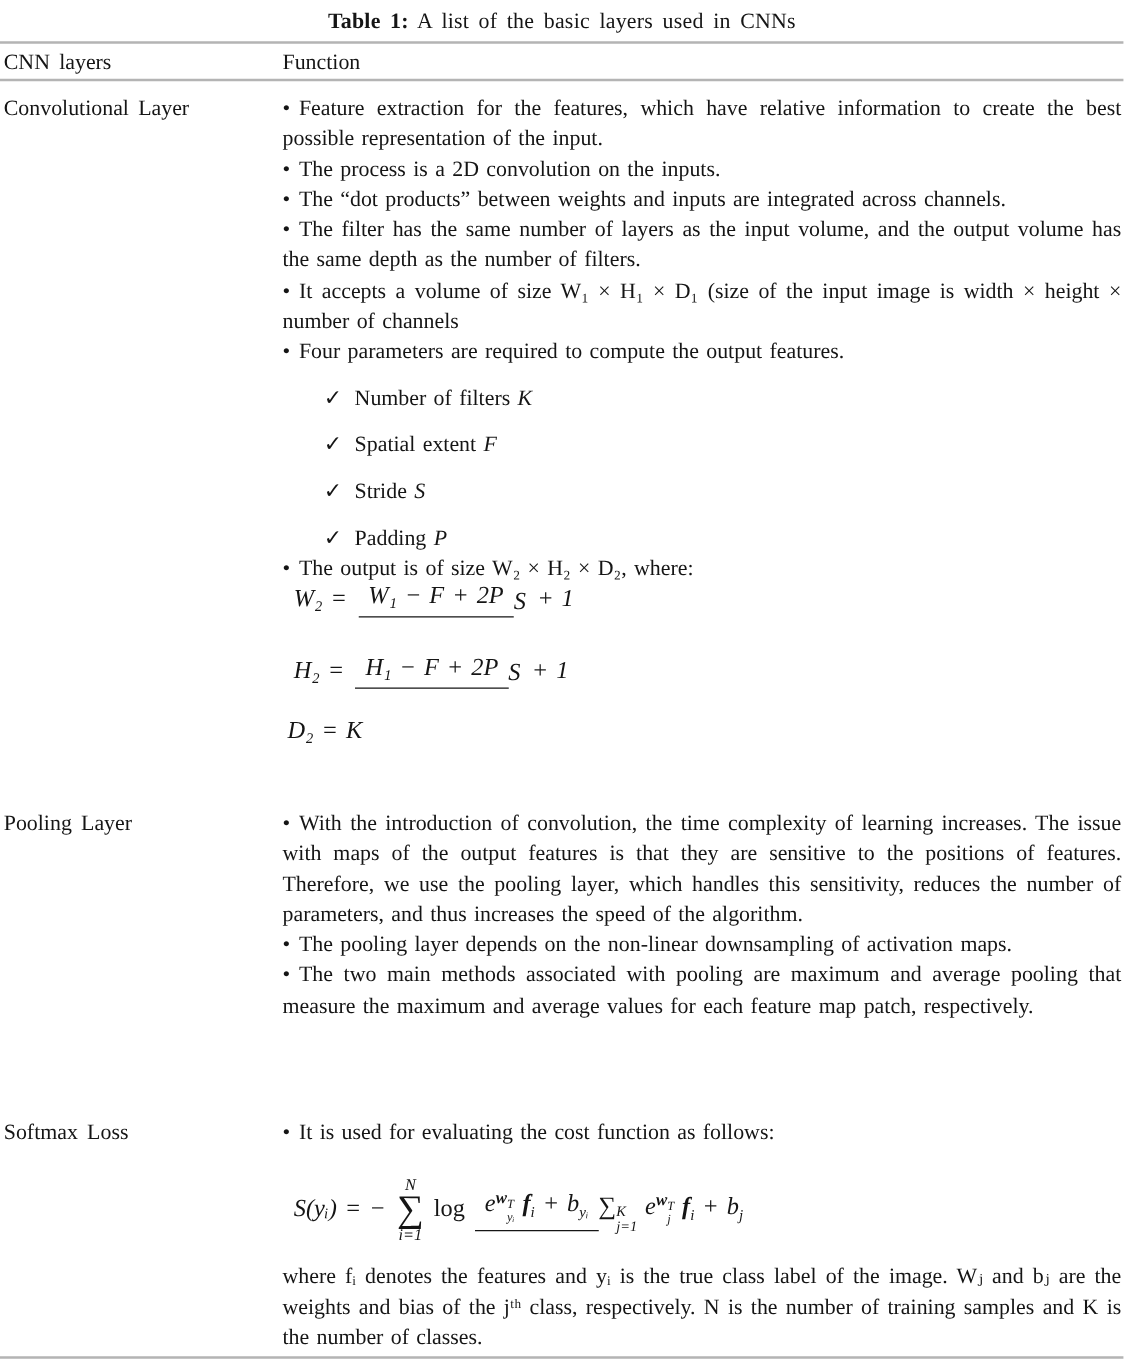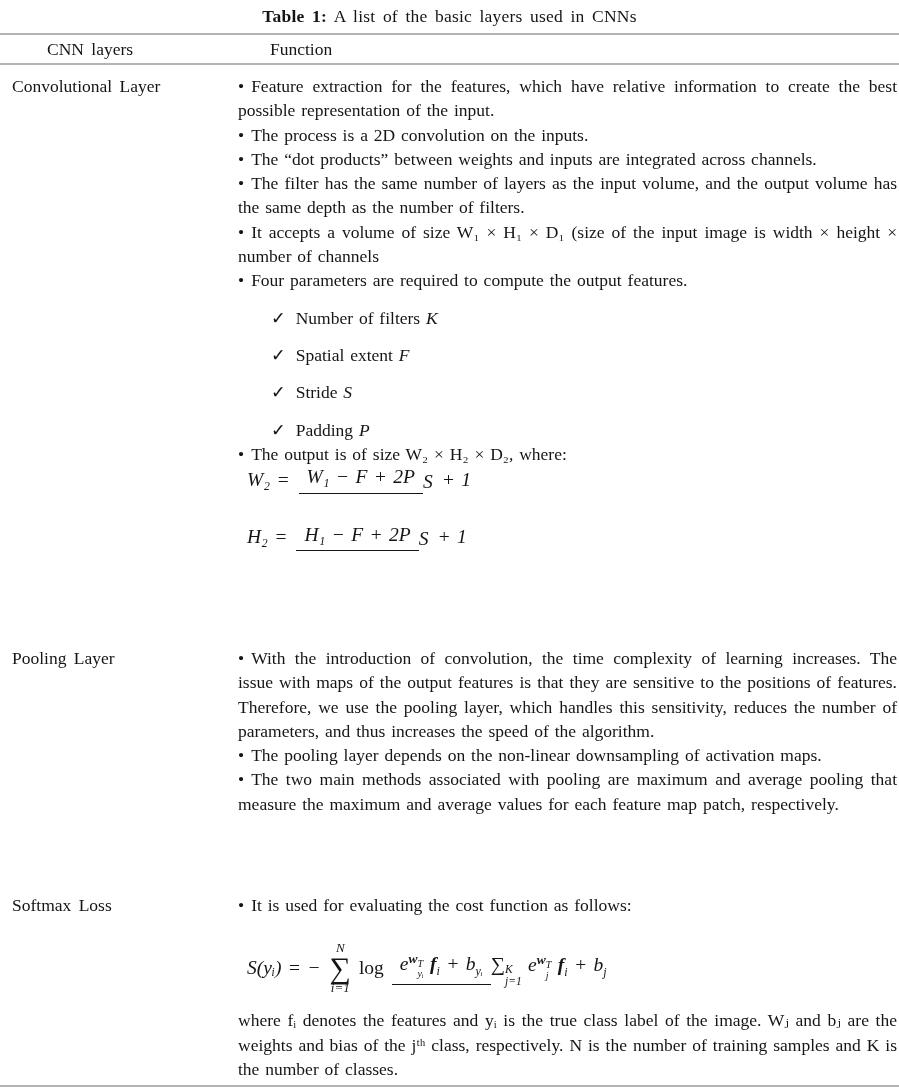--- a/index.html
+++ b/index.html
@@ -27,30 +27,30 @@
   .caption b { font-weight: bold; }
   .rule {
     height: 2px;
     background: #b4b4b4;
     width: 899px;
   }
   .grid {
     display: grid;
     grid-template-columns: 226px 1fr;
   }
-  .header-row { height: 28px; align-items: center; margin-left: 44px; }
+  .header-row { height: 28px; align-items: center; }
   .cell-left {
     padding-left: 3px;
     word-spacing: 3px;
   }
   .cell-right {
     padding-right: 2px;
     word-spacing: 1.5px;
   }
-  .body-row .cell-left, .body-row .cell-right { padding-top: 9px; padding-left: 12px; }
+  .body-row .cell-left, .body-row .cell-right { padding-top: 9px; }
   .row-conv  { min-height: 572px; }
   .row-pool  { min-height: 247px; }
   .row-soft  { min-height: 196px; }
   p { margin: 0; }
   .just { text-align: justify; }
   .marker { margin-right: 7px; }
   .check-row { padding-left: 33px; margin-top: 13px; }
   .check-mark { margin-right: 10px; }
   .var { font-style: italic; }
   
@@ -142,20 +142,21 @@
 
       <div class="formula-line f-h2">
         <span class="f-lhs">H₂ =</span>
         <span class="frac">
           <span class="f-num">H₁ − F + 2P</span>
           <span class="f-den">S</span>
         </span>
         <span class="f-rhs">+ 1</span>
       </div>
 
+      <p class="formula-plain">D₂ = K</p>
     </div>
   </div>
 
   <div class="grid body-row row-pool">
     <div class="cell-left">Pooling Layer</div>
     <div class="cell-right">
       <p class="just"><span class="marker">•</span><span>With the introduction of convolution, the time complexity of learning increases. The issue with maps of the output features is that they are sensitive to the positions of features. Therefore, we use the pooling layer, which handles this sensitivity, reduces the number of parameters, and thus increases the speed of the algorithm.</span></p>
       <p class="just"><span class="marker">•</span><span>The pooling layer depends on the non-linear downsampling of activation maps.</span></p>
       <p class="just"><span class="marker">•</span><span>The two main methods associated with pooling are maximum and average pooling that measure the maximum and average values for each feature map patch, respectively.</span></p>
     </div>

